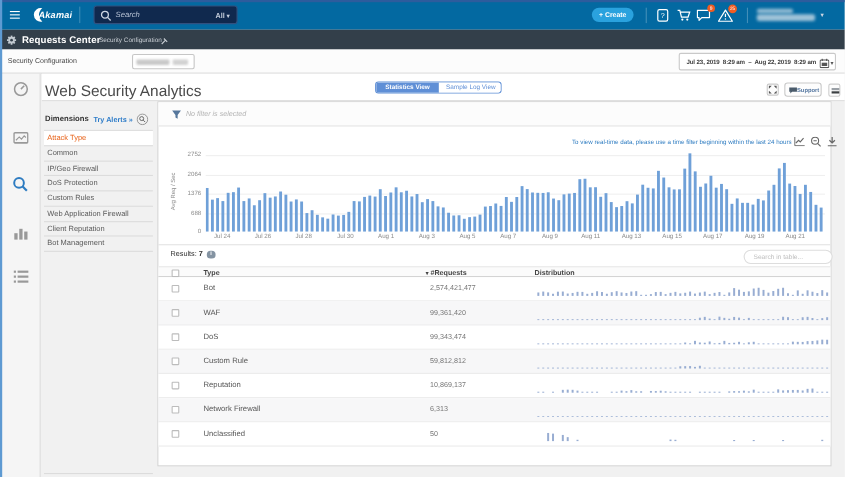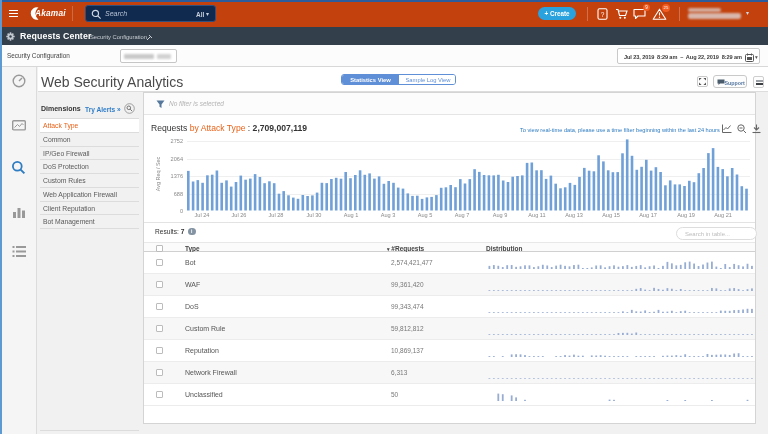--- a/index.html
+++ b/index.html
@@ -1,19 +1,19 @@
 <!DOCTYPE html>
 <html><head><meta charset="utf-8"><style>
   * { margin:0; padding:0; box-sizing:border-box; }
   body { width:768px; height:434px; font-family:"Liberation Sans", sans-serif; overflow:hidden; position:relative; background:#f1f1f1; }
   .abs { position:absolute; }
 </style></head>
 <body>
 
-<div class="abs" style="left:0;top:0;width:768px;height:27px;background:#c2410c">
+<div class="abs" style="left:0;top:0;width:768px;height:27px;background:#0369a1">
   <div class="abs" style="left:0;top:0;width:768px;height:1.5px;background:#2d5c9d"></div>
 
   <div class="abs" style="left:9px;top:9.5px;width:9px;height:1.6px;background:#fff"></div>
   <div class="abs" style="left:9px;top:12.7px;width:9px;height:1.6px;background:#fff"></div>
   <div class="abs" style="left:9px;top:15.9px;width:9px;height:1.6px;background:#fff"></div>
 
   <svg class="abs" style="left:28px;top:5px" width="15" height="17">
     <path d="M 10.5 2.5 A 6.2 6.2 0 1 0 10.5 14.5 A 7.4 7.4 0 0 1 10.5 2.5 Z" fill="#fff"></path>
   </svg>
   <span class="abs" style="left:35px;top:8px;font-size:8.3px;font-weight:bold;font-style:italic;color:#fff;letter-spacing:0.2px">Akamai</span>
@@ -189,21 +189,20 @@
 
 <div class="abs" style="left:143px;top:92px;width:613px;height:332px;background:#fff;border:1px solid #d4d4d4">
 
   <div class="abs" style="left:0;top:0;width:611px;height:22px;background:#fcfcfc;border-bottom:1px solid #e5e5e5">
     <svg class="abs" style="left:12px;top:7px" width="9" height="9">
       <path d="M0.5 0.5 H8.5 L5.5 4.5 V8 L3.5 6.8 V4.5 Z" fill="#56779c"></path>
     </svg>
     <span class="abs" style="left:25px;top:7px;font-size:6.5px;font-style:italic;color:#b4b4b4">No filter is selected</span>
   </div>
 
-  <div class="abs" style="left:7px;top:30px;font-size:8.6px;color:#333">Requests <span style="color:#e8631a">by Attack Type</span> : <b>2,709,007,119</b></div>
   <span class="abs" style="left:376px;top:33.5px;font-size:5.65px;color:#2e7cc1">To view real-time data, please use a time filter beginning within the last 24 hours</span>
 
   <svg class="abs" style="left:578px;top:31px" width="10" height="9">
     <path d="M0.5 8.5 V0.5 M0.5 8.5 H9.5" stroke="#666" stroke-width="1" fill="none"></path>
     <path d="M1.5 6 L4 3.5 L5.5 5 L8.5 1.5" stroke="#666" stroke-width="1" fill="none"></path>
   </svg>
   <svg class="abs" style="left:593px;top:31px" width="10" height="10">
     <circle cx="4" cy="4" r="3.2" fill="none" stroke="#666" stroke-width="1"></circle>
     <line x1="2.5" y1="4" x2="5.5" y2="4" stroke="#666" stroke-width="1"></line>
     <line x1="6.5" y1="6.5" x2="9" y2="9" stroke="#666" stroke-width="1"></line>

